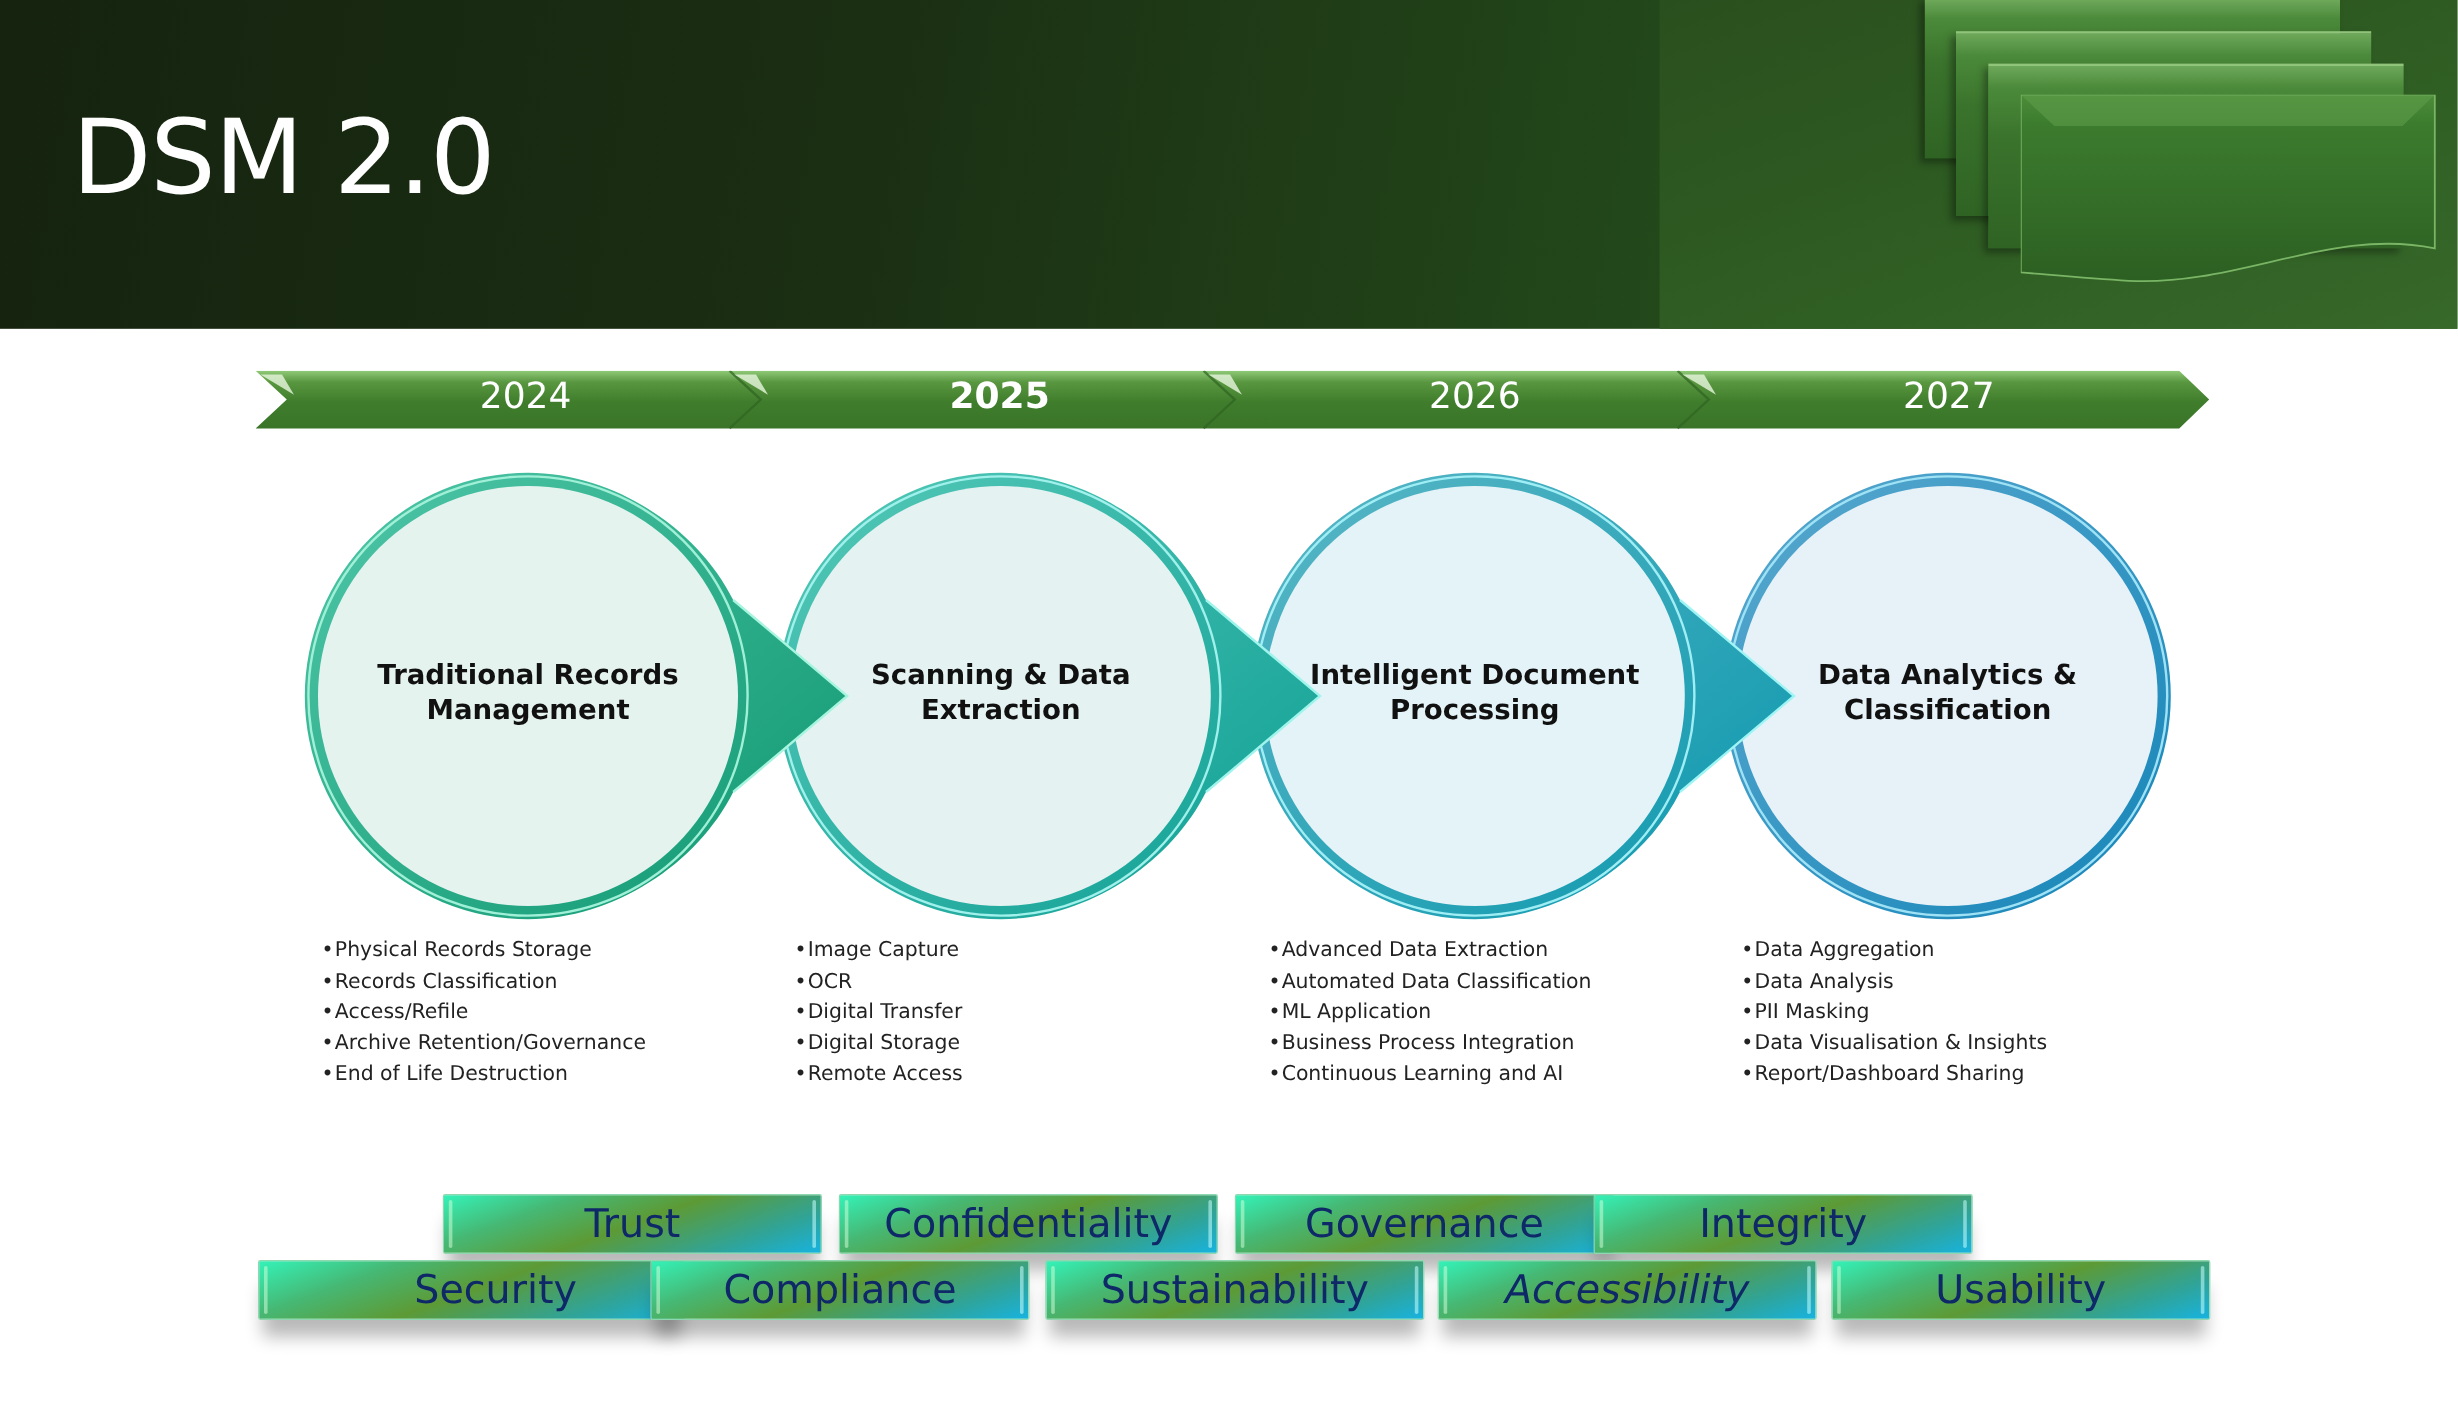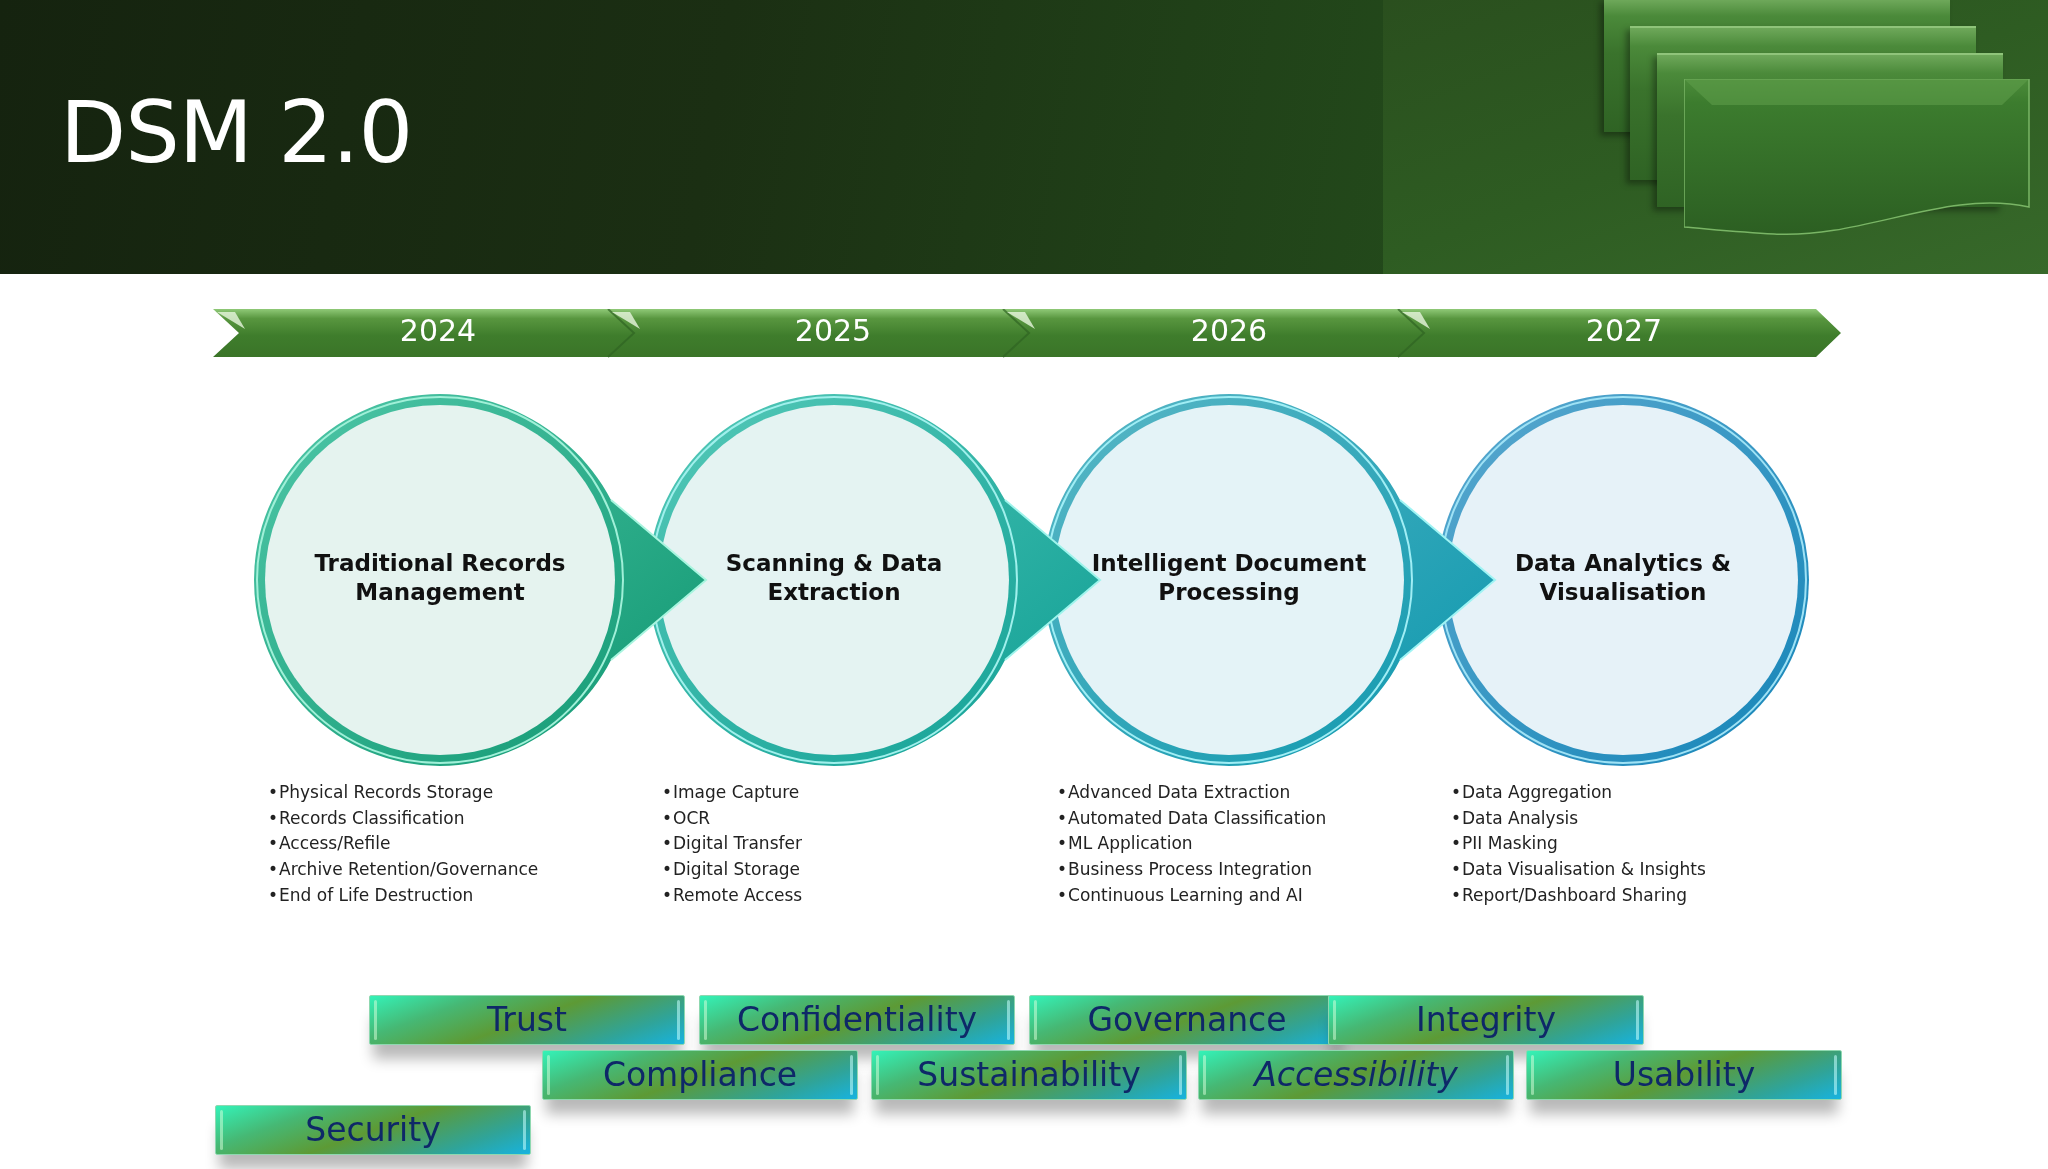--- a/index.html
+++ b/index.html
@@ -60,21 +60,21 @@
   <path d="M0,0 L1603,0 L1628,24 L1603,48 L0,48 L26,24 Z" fill="url(#tlg)"></path>
   <path d="M395,0 L421,24 L395,48" fill="none" stroke="#2f6422" stroke-width="2" opacity="0.7"></path>
   <path d="M790,0 L816,24 L790,48" fill="none" stroke="#2f6422" stroke-width="2" opacity="0.7"></path>
   <path d="M1185,0 L1211,24 L1185,48" fill="none" stroke="#2f6422" stroke-width="2" opacity="0.7"></path>
   <path d="M4,3 L22,3 L32,20 Z" fill="#e8f6df" opacity="0.8"></path>
   <path d="M399,3 L417,3 L427,20 Z" fill="#e8f6df" opacity="0.8"></path>
   <path d="M794,3 L812,3 L822,20 Z" fill="#e8f6df" opacity="0.8"></path>
   <path d="M1189,3 L1207,3 L1217,20 Z" fill="#e8f6df" opacity="0.8"></path>
 </svg>
 <div class="year" style="left:338px;">2024</div>
-<div class="year" style="left:733px;">2025</div>
+<div class="year" style="left:733px;font-weight:bold;">2025</div>
 <div class="year" style="left:1129px;">2026</div>
 <div class="year" style="left:1524px;">2027</div>
 
 <svg style="position:absolute; left:0; top:370px;" width="2048" height="410" viewBox="0 370 2048 410">
   <defs>
     <linearGradient id="rim1" x1="0" y1="0" x2="1" y2="1">
         <stop offset="0" stop-color="#4fc7a8"></stop>
         <stop offset="1" stop-color="#0f9670"></stop>
       </linearGradient>
     <linearGradient id="rim2" x1="0" y1="0" x2="1" y2="1">
@@ -126,21 +126,21 @@
 <div class="stage-title" style="left:684px; top:549px;">
   <div>Scanning &amp; Data</div>
   <div>Extraction</div>
 </div>
 <div class="stage-title" style="left:1079px; top:549px;">
   <div>Intelligent Document</div>
   <div>Processing</div>
 </div>
 <div class="stage-title" style="left:1473px; top:549px;">
   <div>Data Analytics &amp;</div>
-  <div>Visualisation</div>
+  <div>Classification</div>
 </div>
 
 <ul class="bullets" style="left:268px;">
   <li>Physical Records Storage</li>
   <li>Records Classification</li>
   <li>Access/Refile</li>
   <li>Archive Retention/Governance</li>
   <li>End of Life Destruction</li>
 </ul>
 <ul class="bullets" style="left:662px;">
@@ -163,17 +163,17 @@
   <li>PII Masking</li>
   <li>Data Visualisation &amp; Insights</li>
   <li>Report/Dashboard Sharing</li>
 </ul>
 
 <div class="tag" style="left:369px; top:995px; width:314px;">Trust</div>
 <div class="tag" style="left:699px; top:995px; width:314px;">Confidentiality</div>
 <div class="tag" style="left:1029px; top:995px; width:314px;">Governance</div>
 <div class="tag" style="left:1328px; top:995px; width:314px;">Integrity</div>
 
-<div class="tag" style="left:215px; top:1105px; width:314px;">Security</div>
+<div class="tag" style="left:215px; top:1050px; width:314px;padding-left:40px;">Security</div>
 <div class="tag" style="left:542px; top:1050px; width:314px;">Compliance</div>
 <div class="tag" style="left:871px; top:1050px; width:314px;">Sustainability</div>
 <div class="tag" style="left:1198px; top:1050px; width:314px;font-style:italic;">Accessibility</div>
 <div class="tag" style="left:1526px; top:1050px; width:314px;">Usability</div>
 
 </body></html>

